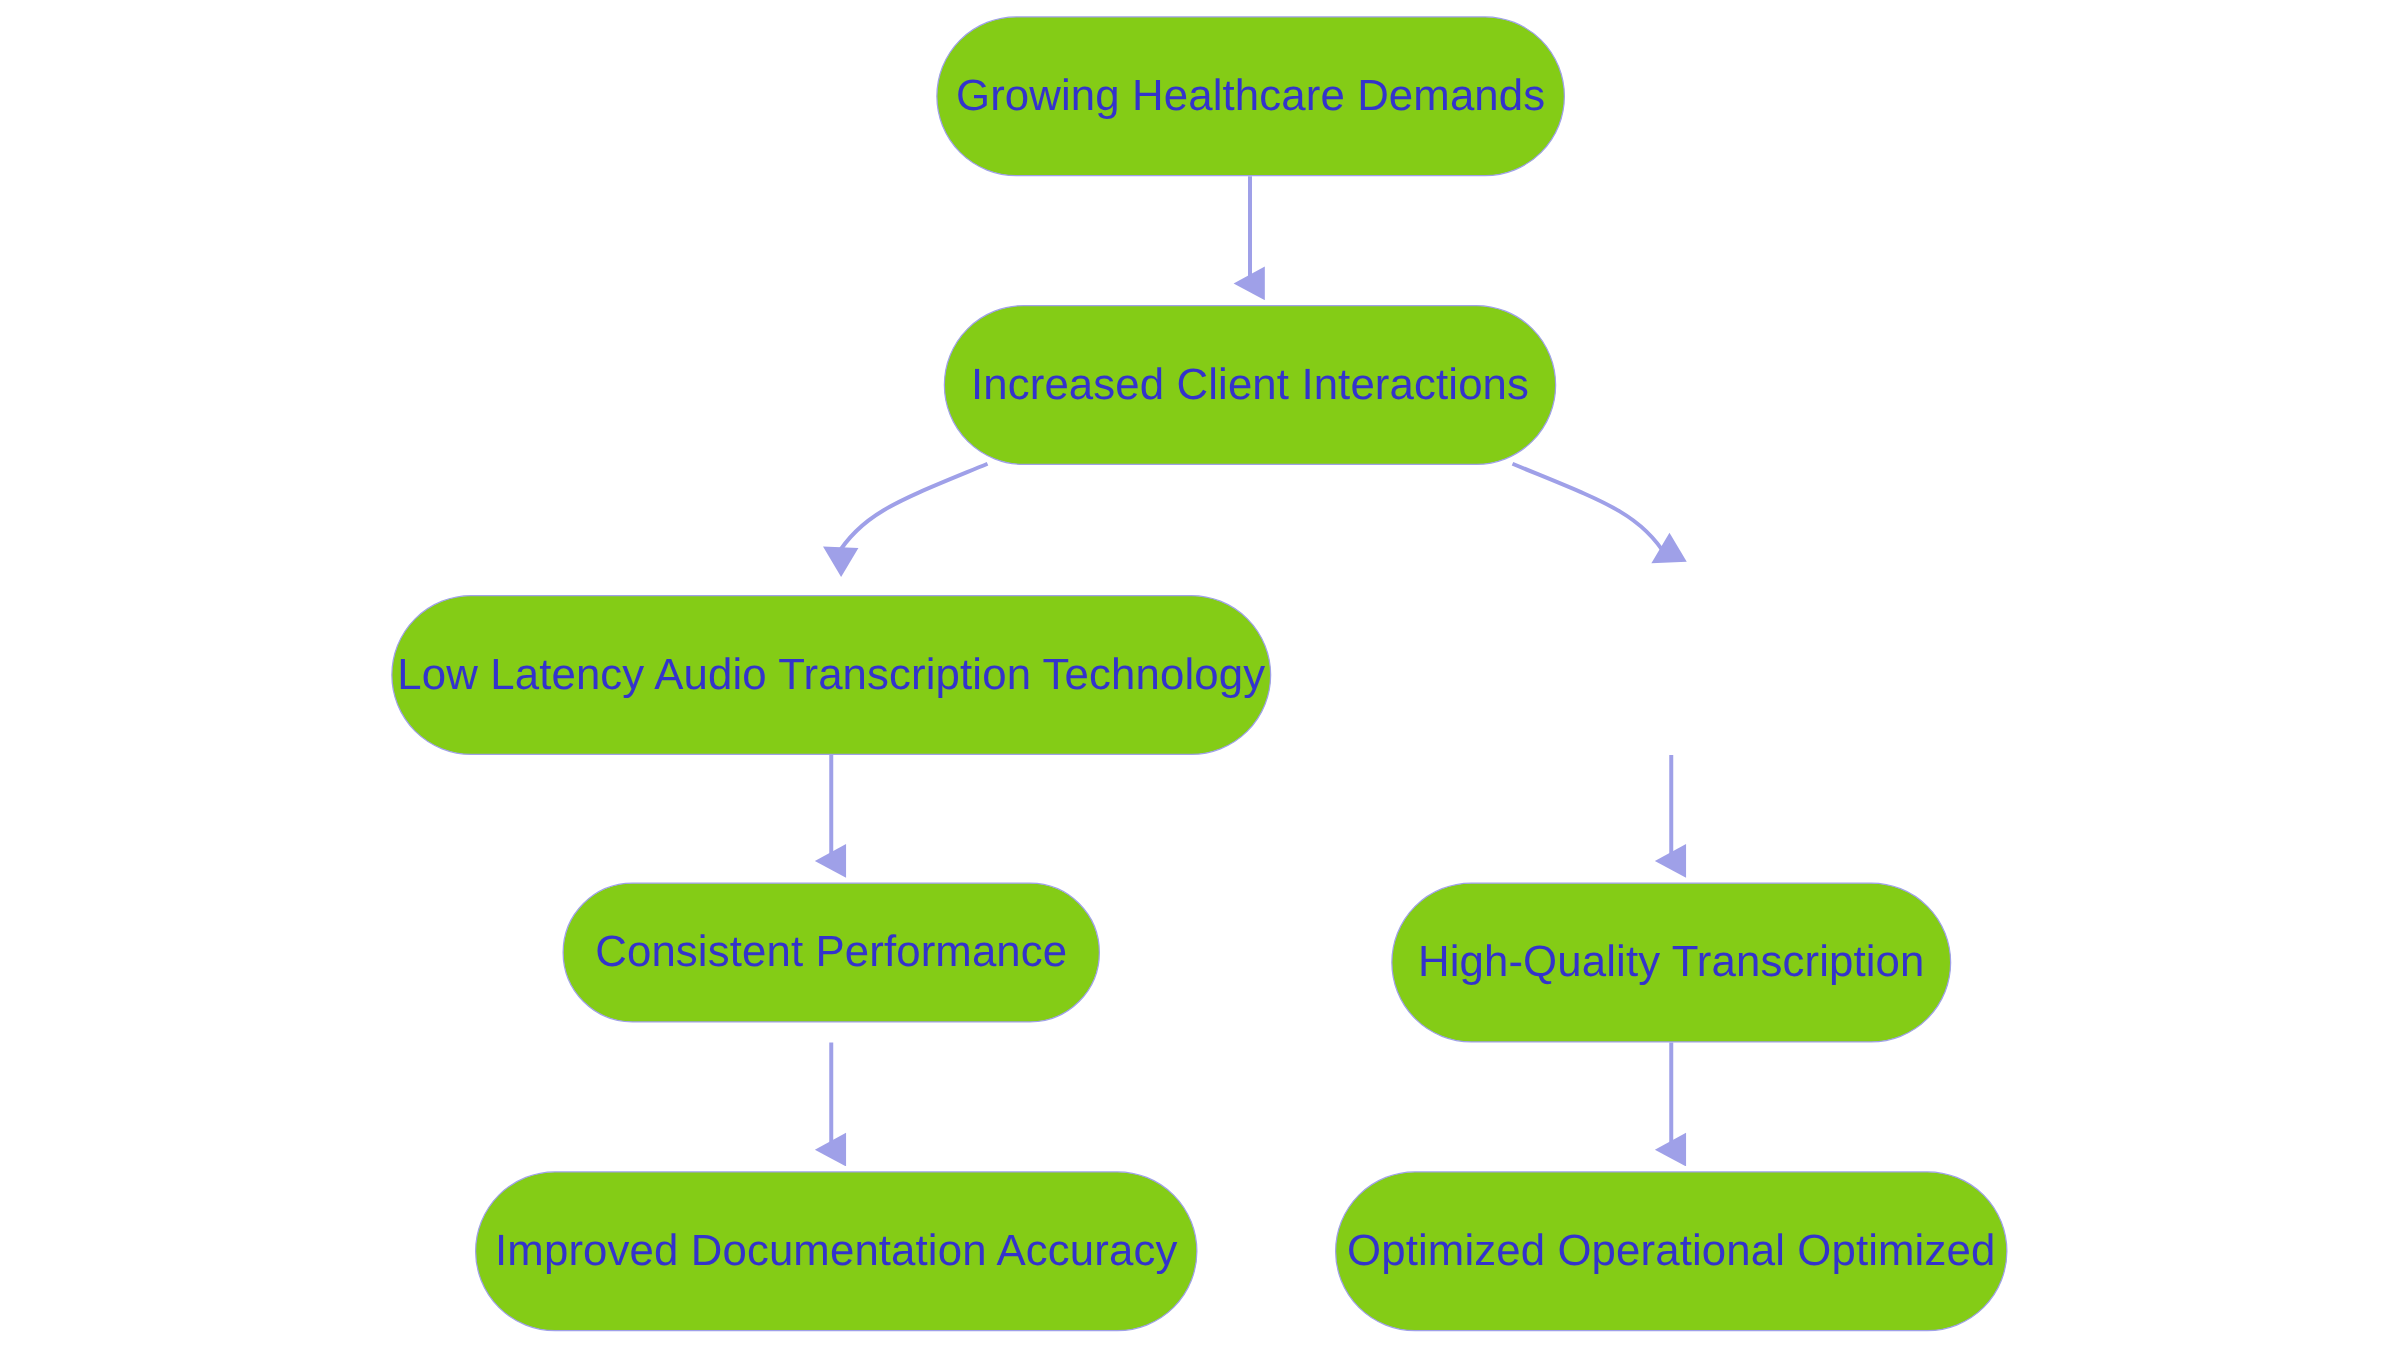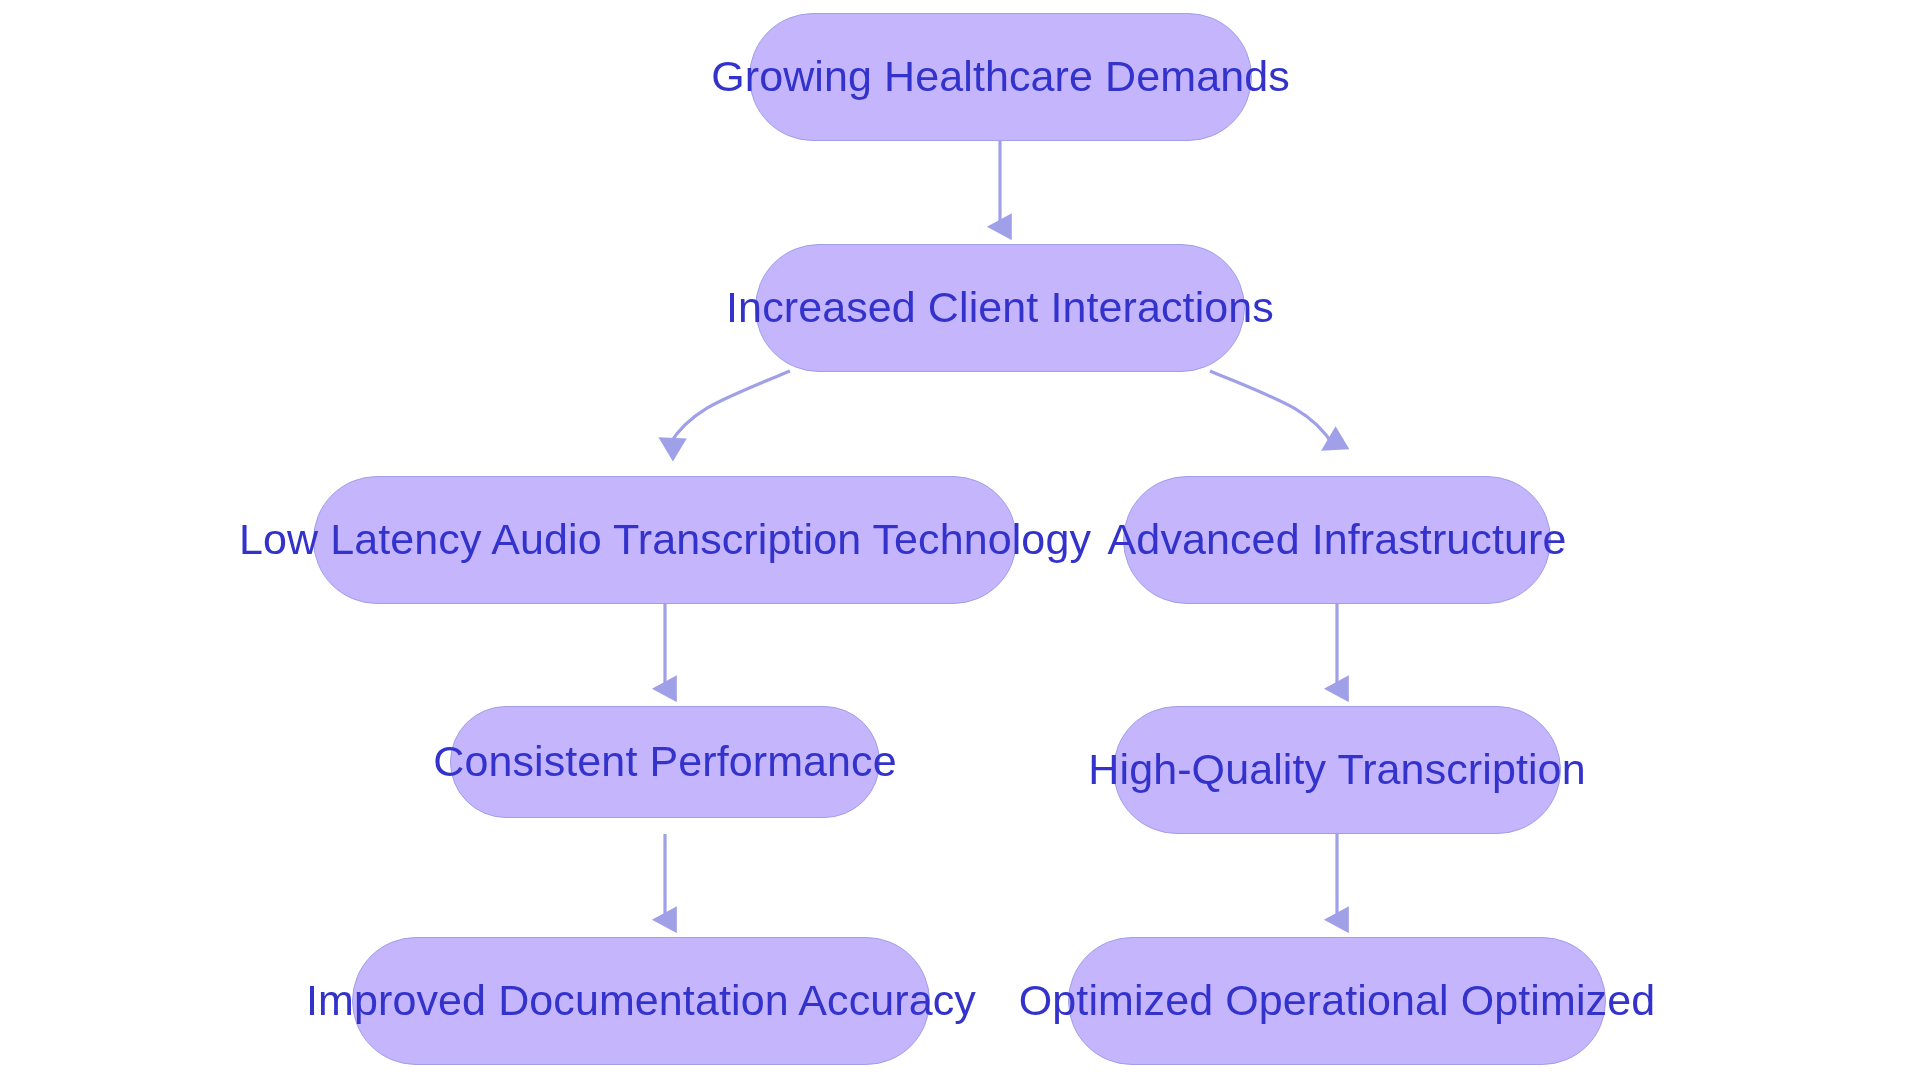--- a/index.html
+++ b/index.html
@@ -23,25 +23,25 @@
     top: 0;
     width: 1920px;
     height: 1083px;
   }
   .flow-node {
     position: absolute;
     box-sizing: border-box;
     display: flex;
     align-items: center;
     justify-content: center;
-    background: #c4b5fd;
+    background: #84cc16;
     border: 1.4px solid #9fa0e8;
     border-radius: 64px;
     color: #3333cc;
-    font-size: 43px;
+    font-size: 35px;
     font-weight: 400;
     line-height: 1.1;
     letter-spacing: 0.1px;
     white-space: nowrap;
     text-align: center;
   }
   .node-label {
     pointer-events: none;
   }
 </style>
@@ -77,33 +77,30 @@
   </div>
 
   <div class="flow-node" style="left: 755px; top: 244px; width: 490px; height: 128px;">
     <span class="node-label">Increased Client Interactions</span>
   </div>
 
   <div class="flow-node" style="left: 313px; top: 476px; width: 704px; height: 128px;">
     <span class="node-label">Low Latency Audio Transcription Technology</span>
   </div>
 
-  <div class="flow-node" style="left: 1123px; top: 476px; width: 428px; height: 128px;">
-    <span class="node-label">Advanced Infrastructure</span>
-  </div>
 
   <div class="flow-node" style="left: 450px; top: 706px; width: 430px; height: 112px;">
     <span class="node-label">Consistent Performance</span>
   </div>
 
   <div class="flow-node" style="left: 1113px; top: 706px; width: 448px; height: 128px;">
     <span class="node-label">High-Quality Transcription</span>
   </div>
 
-  <div class="flow-node" style="left: 352px; top: 937px; width: 578px; height: 128px;">
+  <div class="flow-node" style="left: 380px; top: 937px; width: 578px; height: 128px;">
     <span class="node-label">Improved Documentation Accuracy</span>
   </div>
 
   <div class="flow-node" style="left: 1068px; top: 937px; width: 538px; height: 128px;">
     <span class="node-label">Optimized Operational Optimized</span>
   </div>
 
 </div>
 
 </body></html>

